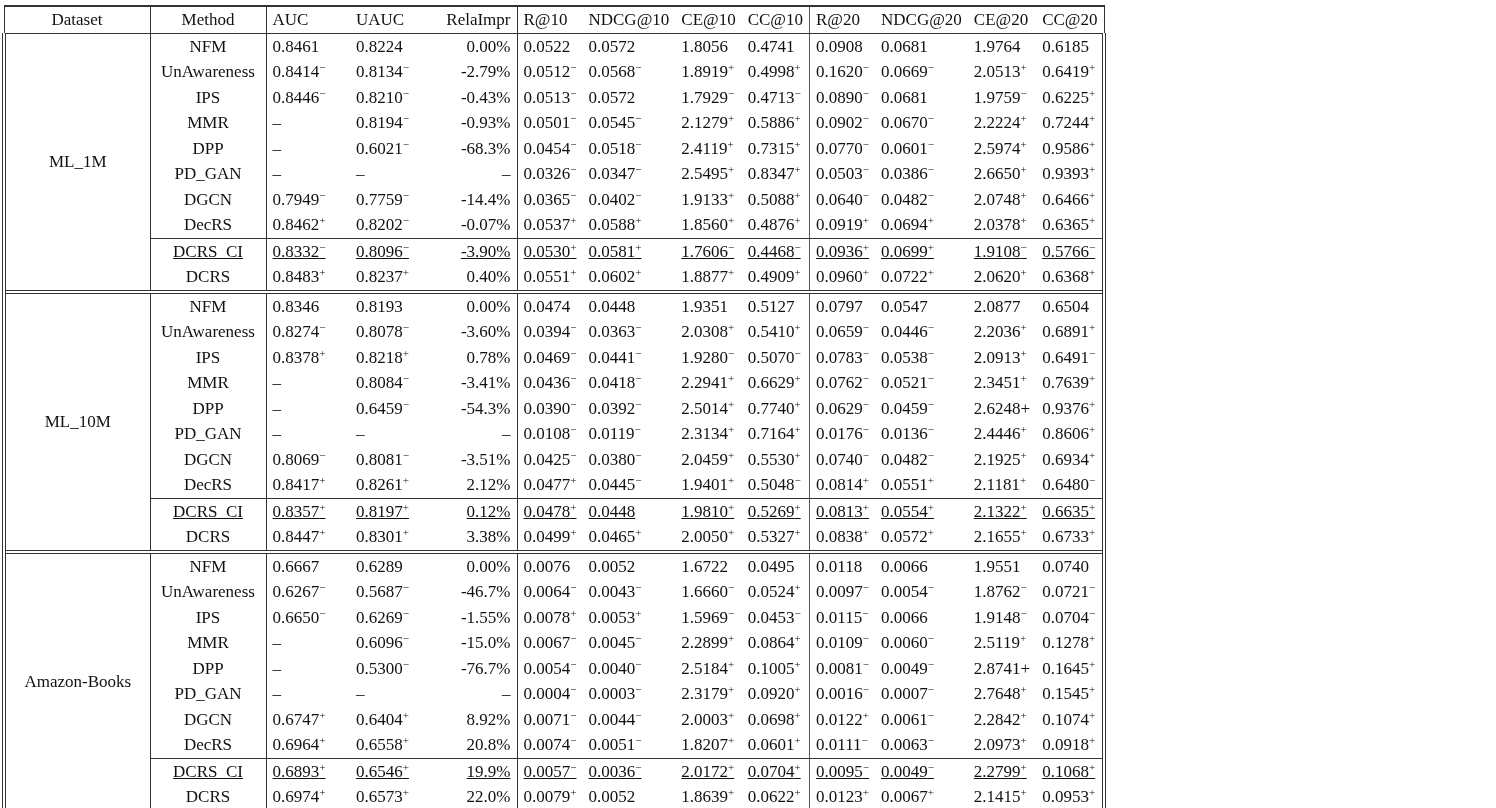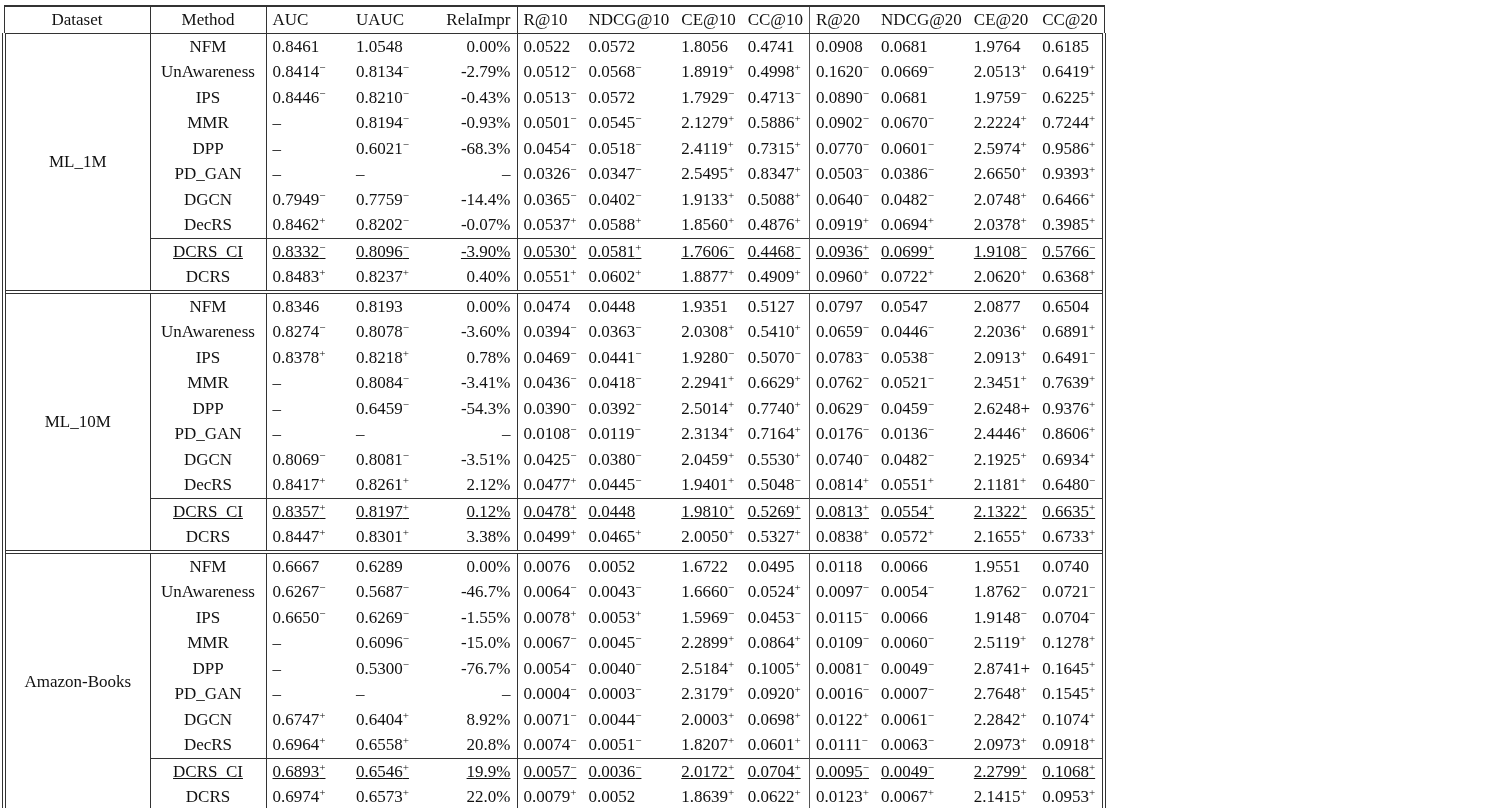--- a/index.html
+++ b/index.html
@@ -80,21 +80,21 @@
         <th class="hl">NDCG@20</th>
         <th class="hl">CE@20</th>
         <th class="hl" style="border-right:1px solid #333;">CC@20</th>
       </tr>
     </thead>
     <tbody id="tbody">
         <tr>
           <td class="ds" rowspan="10">ML_1M</td>
           <td class="m">NFM</td>
           <td class="num"><span>0.8461</span></td>
-          <td class="num"><span>1.0548</span></td>
+          <td class="num"><span>0.8224</span></td>
           <td class="rel"><span>0.00%</span></td>
           <td class="num"><span>0.0522</span></td>
           <td class="num"><span>0.0572</span></td>
           <td class="num"><span>1.8056</span></td>
           <td class="num sep"><span>0.4741</span></td>
           <td class="num"><span>0.0908</span></td>
           <td class="num"><span>0.0681</span></td>
           <td class="num"><span>1.9764</span></td>
           <td class="num last"><span>0.6185</span></td>
         </tr>
@@ -187,21 +187,21 @@
           <td class="num"><span>0.8462</span><sup>+</sup></td>
           <td class="num"><span>0.8202</span><sup>−</sup></td>
           <td class="rel"><span>-0.07%</span></td>
           <td class="num"><span>0.0537</span><sup>+</sup></td>
           <td class="num"><span>0.0588</span><sup>+</sup></td>
           <td class="num"><span>1.8560</span><sup>+</sup></td>
           <td class="num sep"><span>0.4876</span><sup>+</sup></td>
           <td class="num"><span>0.0919</span><sup>+</sup></td>
           <td class="num"><span>0.0694</span><sup>+</sup></td>
           <td class="num"><span>2.0378</span><sup>+</sup></td>
-          <td class="num last"><span>0.3985</span><sup>+</sup></td>
+          <td class="num last"><span>0.6365</span><sup>+</sup></td>
         </tr>
         <tr class="grpsep">
           <td class="m">DCRS_CI</td>
           <td class="num"><span>0.8332</span><sup>−</sup></td>
           <td class="num"><span>0.8096</span><sup>−</sup></td>
           <td class="rel"><span>-3.90%</span></td>
           <td class="num"><span>0.0530</span><sup>+</sup></td>
           <td class="num"><span>0.0581</span><sup>+</sup></td>
           <td class="num"><span>1.7606</span><sup>−</sup></td>
           <td class="num sep"><span>0.4468</span><sup>−</sup></td>

